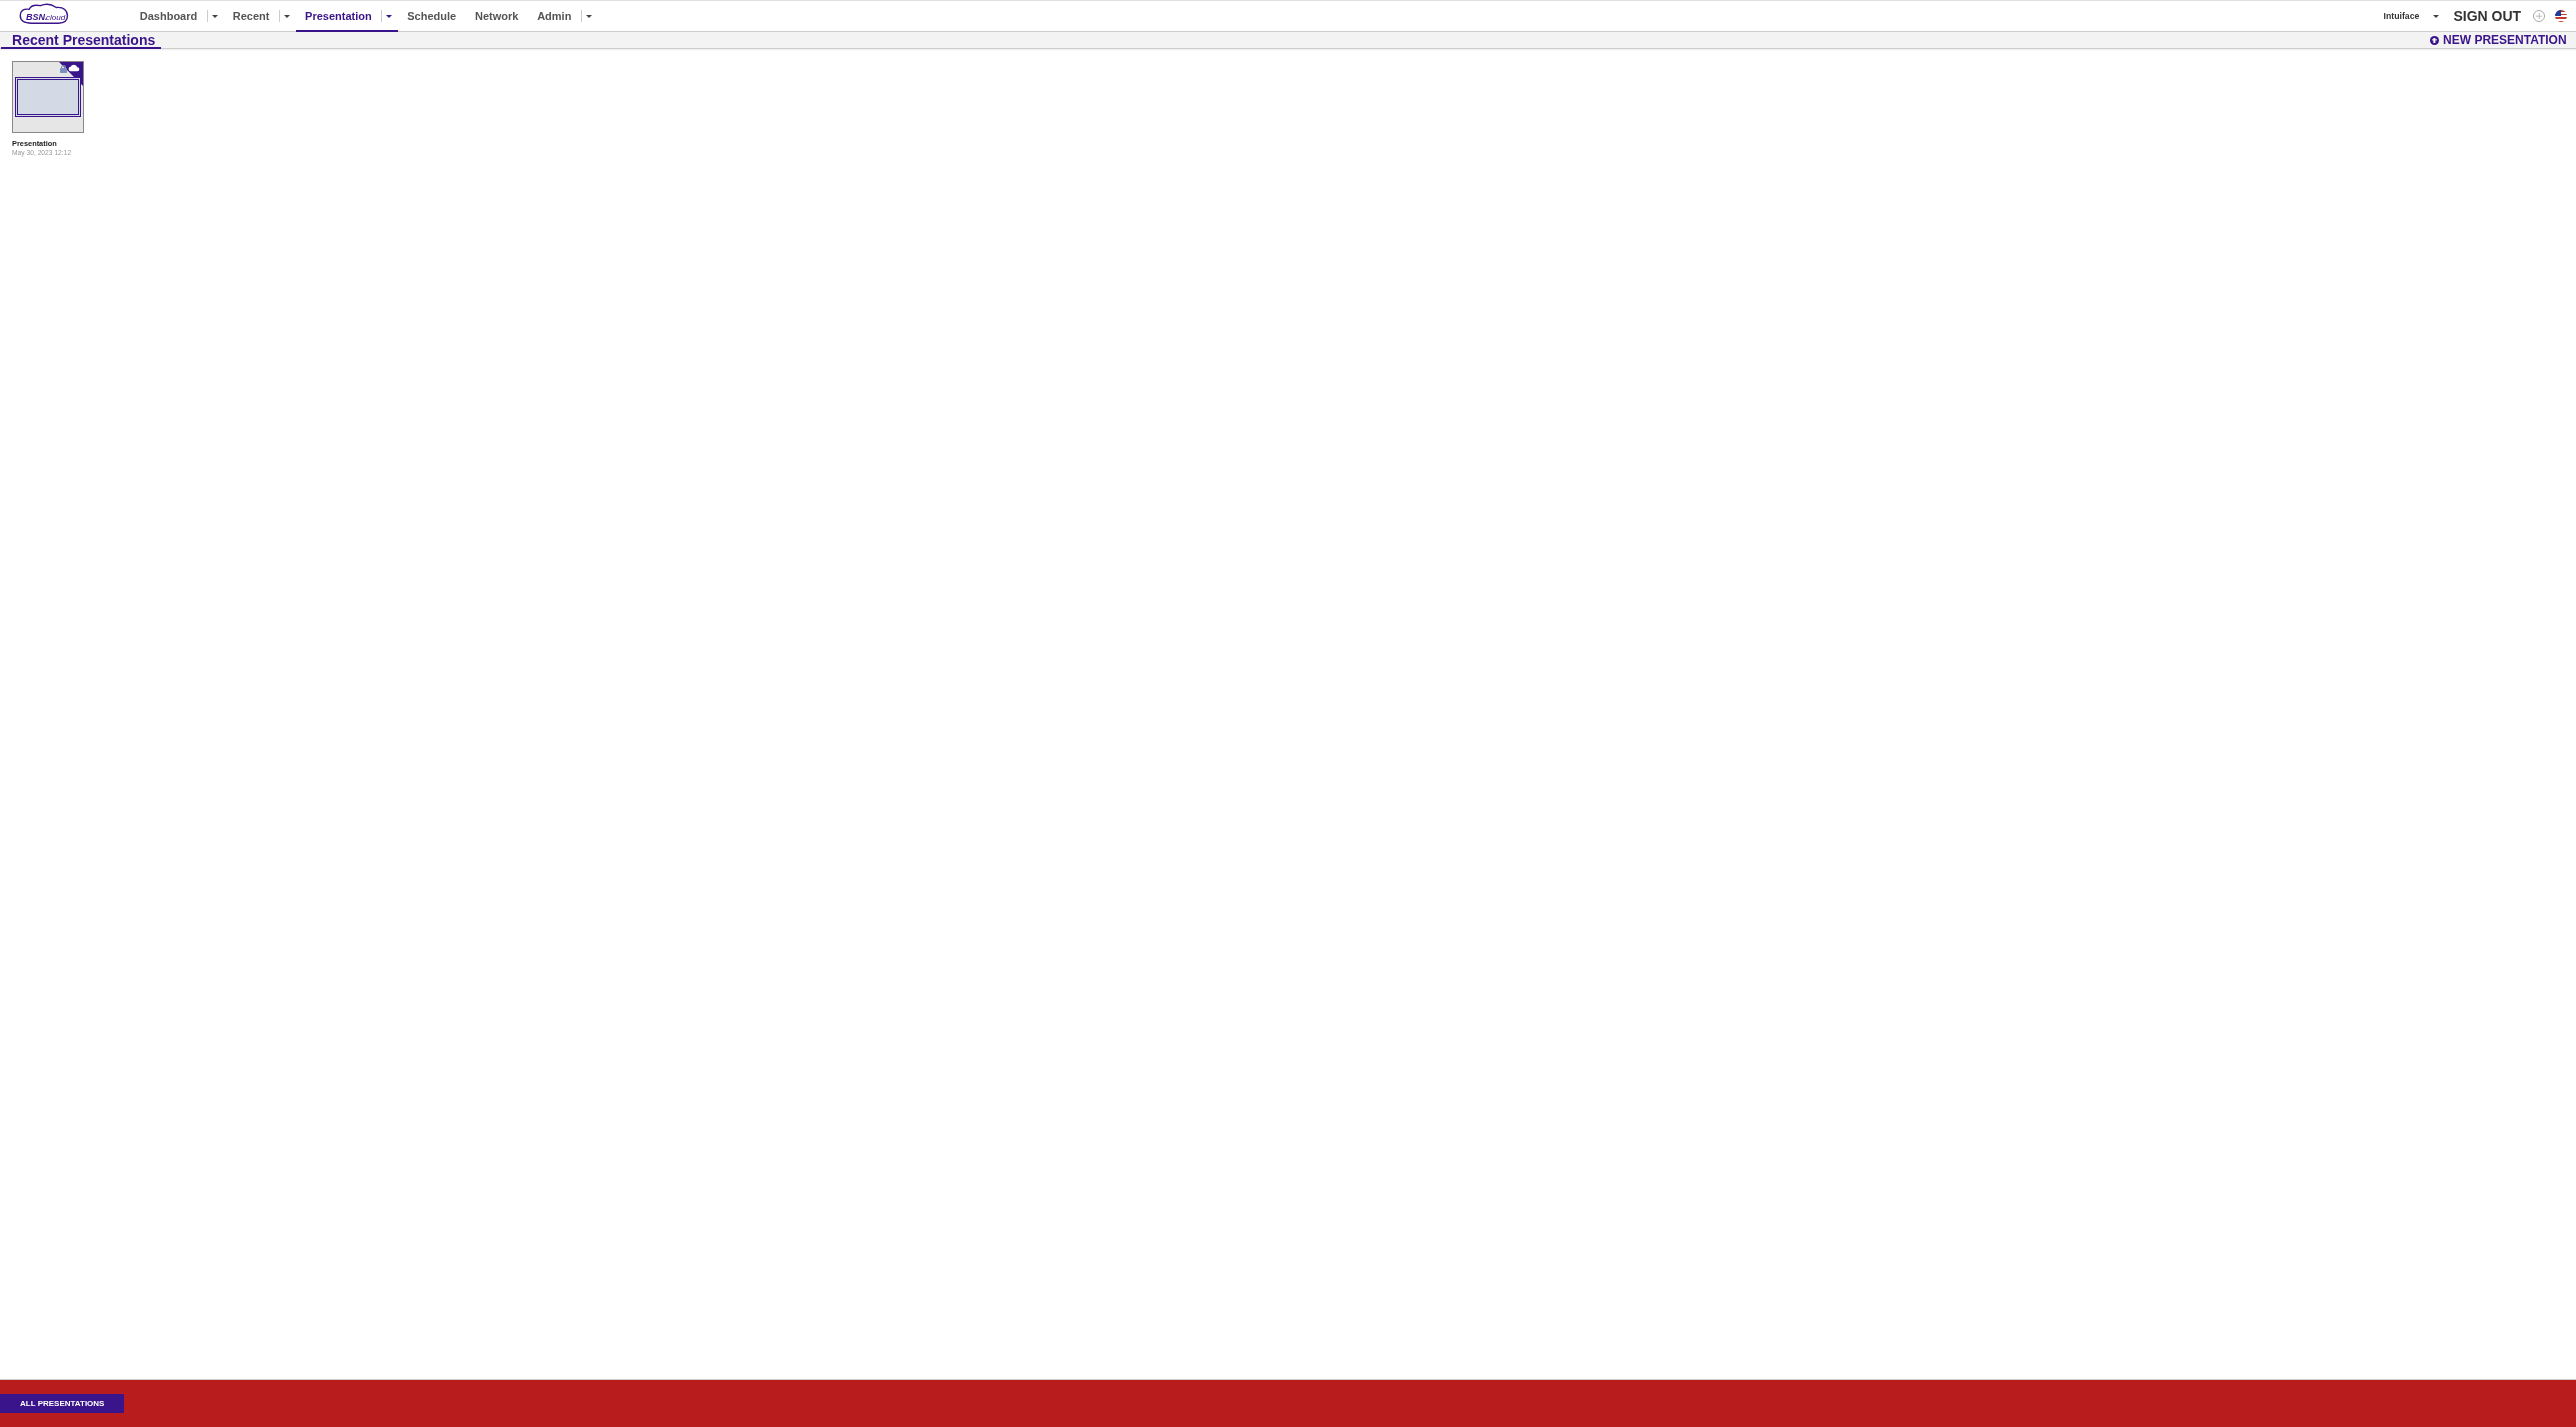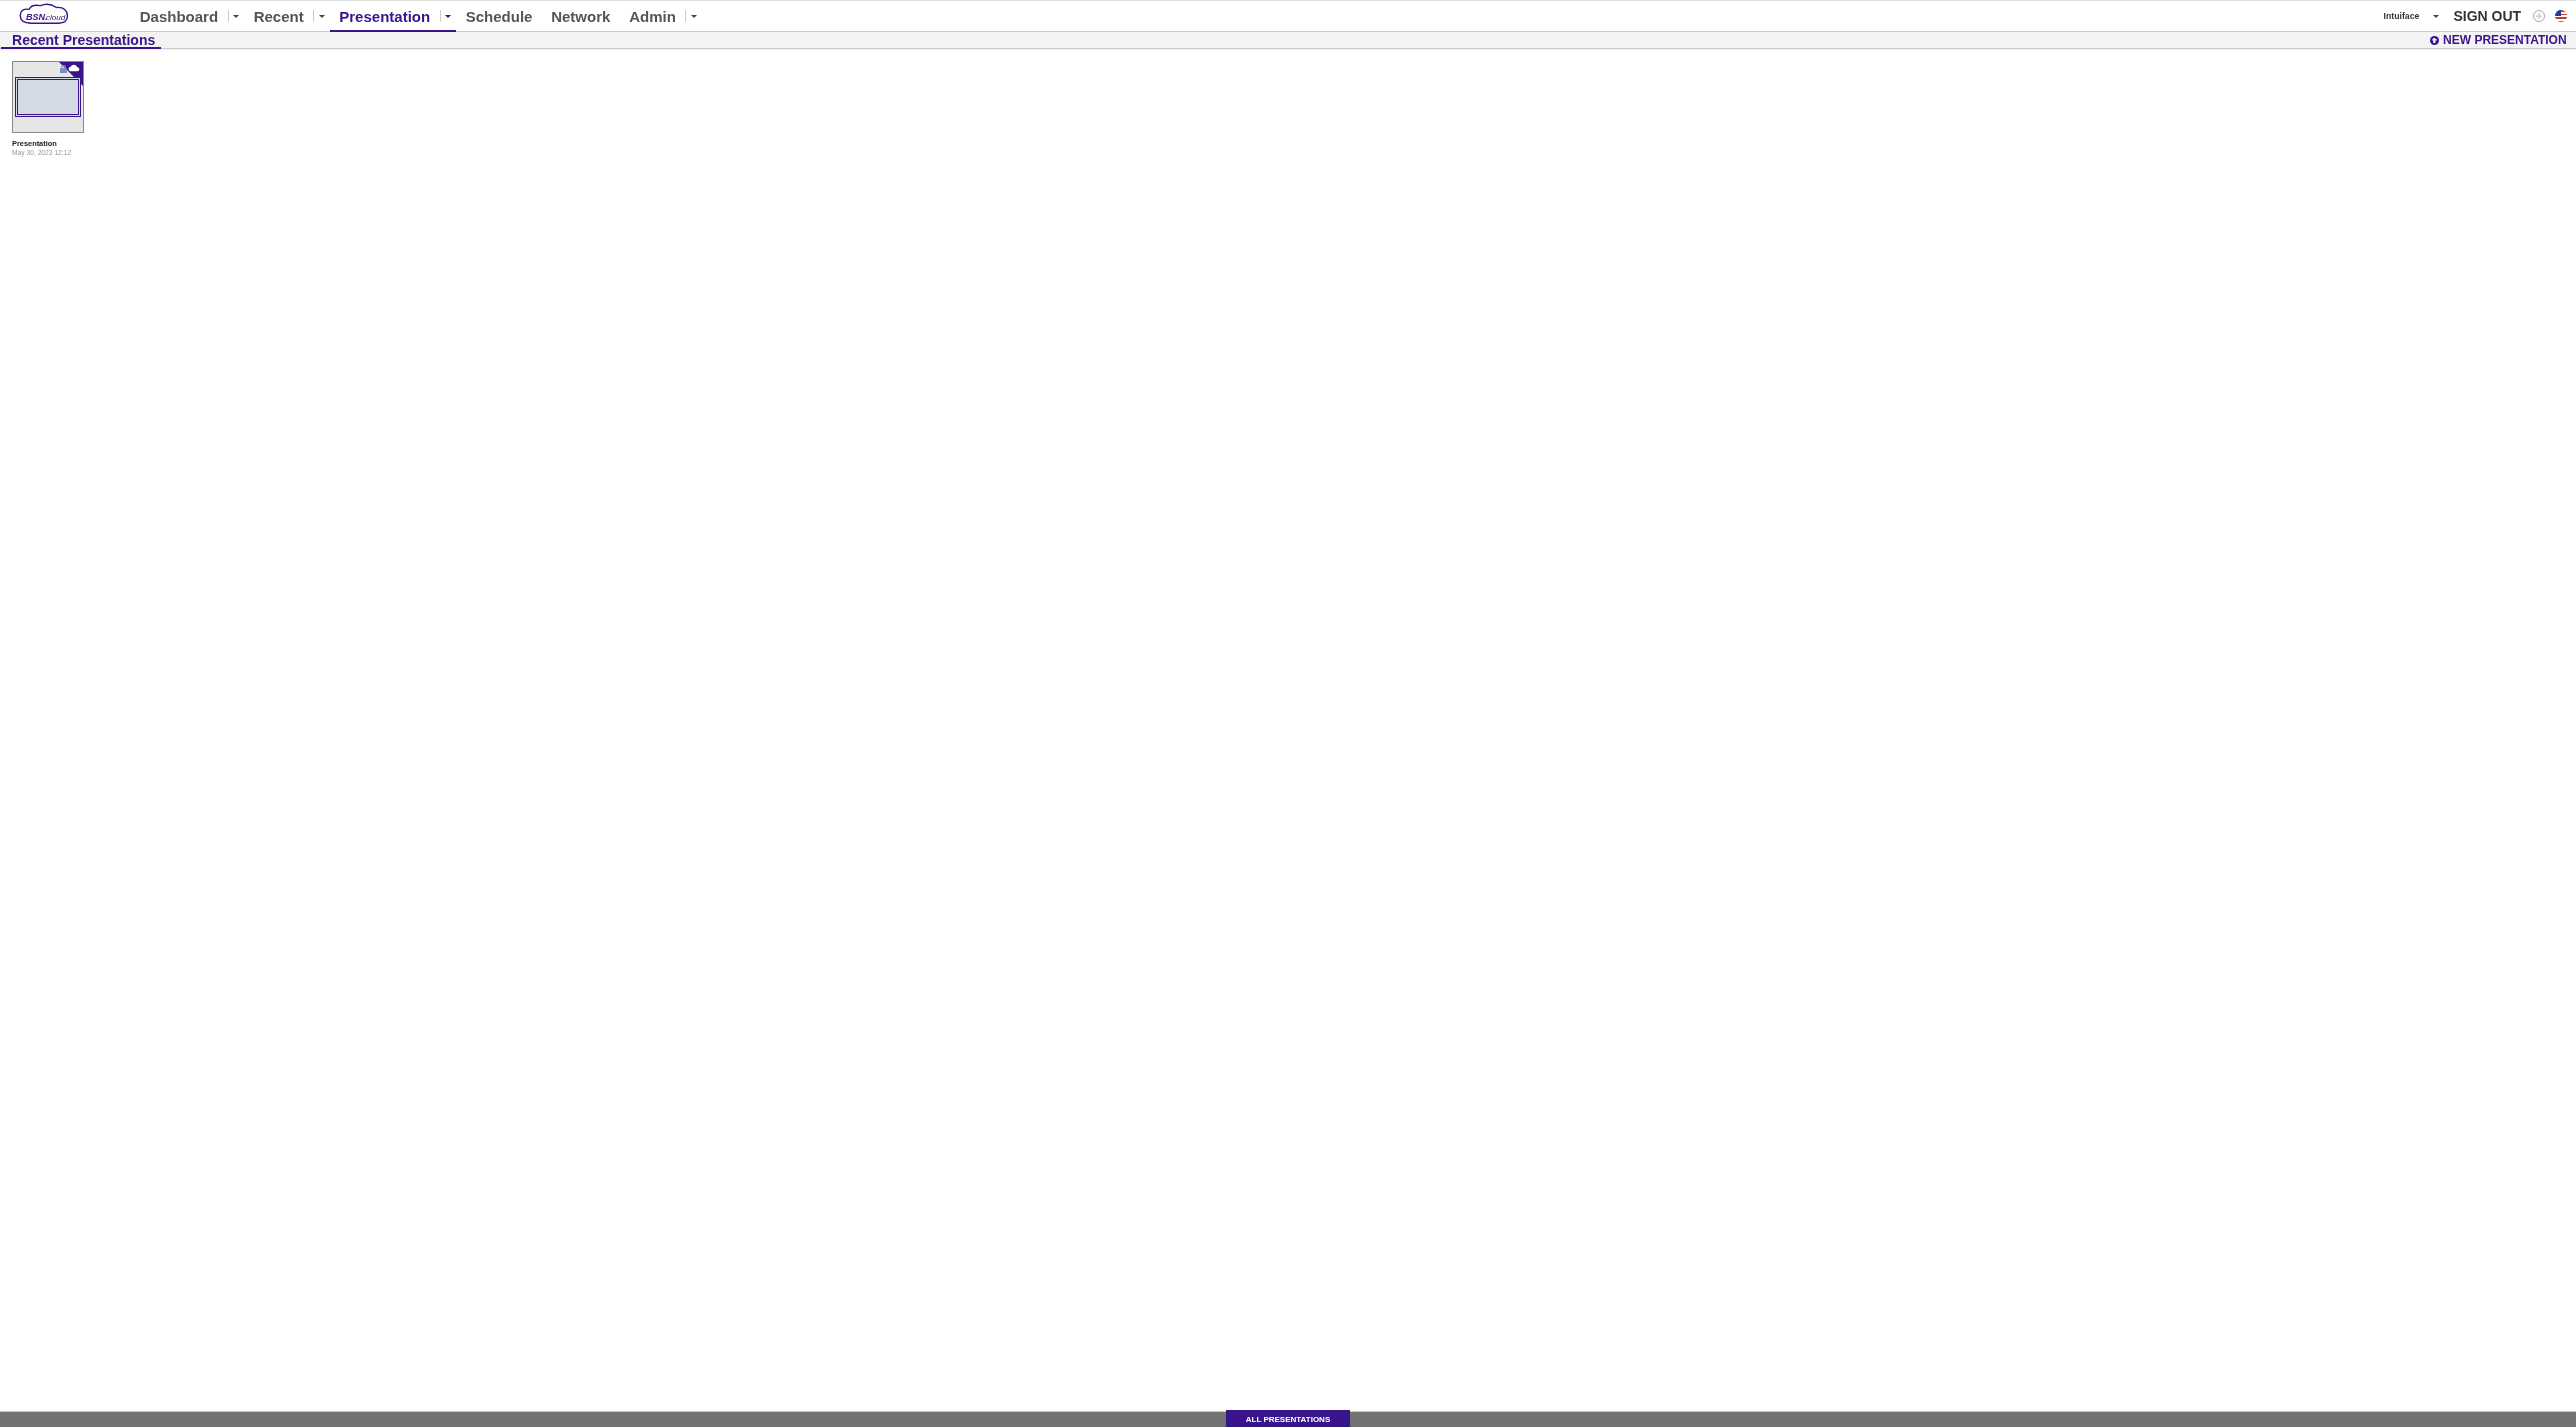--- a/index.html
+++ b/index.html
@@ -32,21 +32,21 @@
   .logo svg { height: 27px; }
   .main-nav {
     display: flex;
     align-items: stretch;
     height: 100%;
   }
   .nav-item {
     display: flex;
     align-items: center;
     padding: 0 9.4px;
-    font-size: 15px;
+    font-size: 11px;
     font-weight: bold;
     color: #555;
     cursor: pointer;
     position: relative;
     white-space: nowrap;
   }
   .nav-item.active {
     color: #3a148a;
   }
   .nav-item.active::after {
@@ -256,26 +256,25 @@
     font-weight: bold;
     color: #222;
   }
   .pres-date {
     font-size: 6.7px;
     color: #999;
     margin-top: 1.3px;
   }
   
   .footer {
-    height: 16px;
-    background:#737373;
+    height: 48px;
+    background:#b91c1c;
     border-top:0.7px solid #ccc;
     display:flex;
     align-items:center;
-    justify-content:center;
     position: fixed;
     left:0; right:0; bottom:0;
   }
   .allpres-btn {
     background:#3a148a;
     color:#fff;
     font-size:8px;
     font-weight:bold;
     border:none;
     padding: 5.4px 20px;

